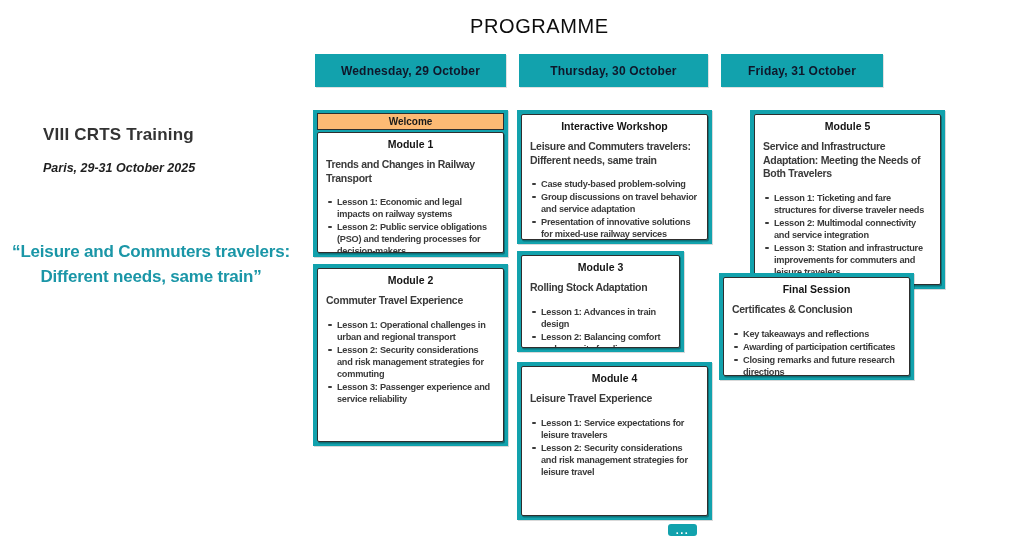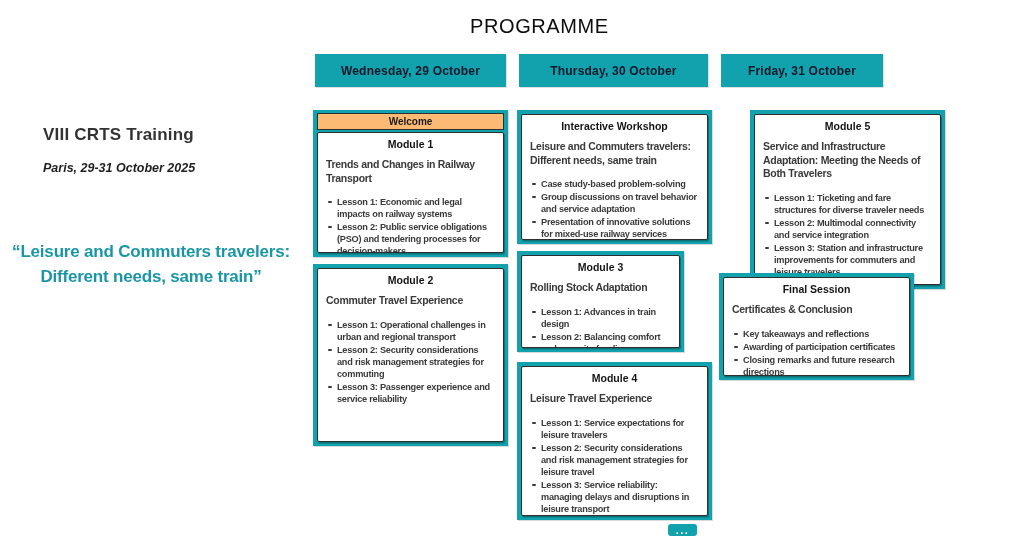--- a/index.html
+++ b/index.html
@@ -141,21 +141,20 @@
     </div>
   </div>
 
   <div class="teal-block" style="left:517px;top:362px;width:195px;height:158px">
     <div class="card">
       <div class="card-heading">Module 4</div>
       <div class="card-title">Leisure Travel Experience</div>
       <ul class="lessons">
         <li>Lesson 1: Service expectations for leisure travelers</li>
         <li>Lesson 2: Security considerations and risk management strategies for leisure travel</li>
-        <li>Lesson 3: Service reliability: managing delays and disruptions in leisure transport</li>
       </ul>
     </div>
   </div>
 
   <div class="teal-block" style="left:750px;top:110px;width:195px;height:179px">
     <div class="card">
       <div class="card-heading">Module 5</div>
       <div class="card-title">Service and Infrastructure Adaptation: Meeting the Needs of Both Travelers</div>
       <ul class="lessons">
         <li>Lesson 1: Ticketing and fare structures for diverse traveler needs</li>

